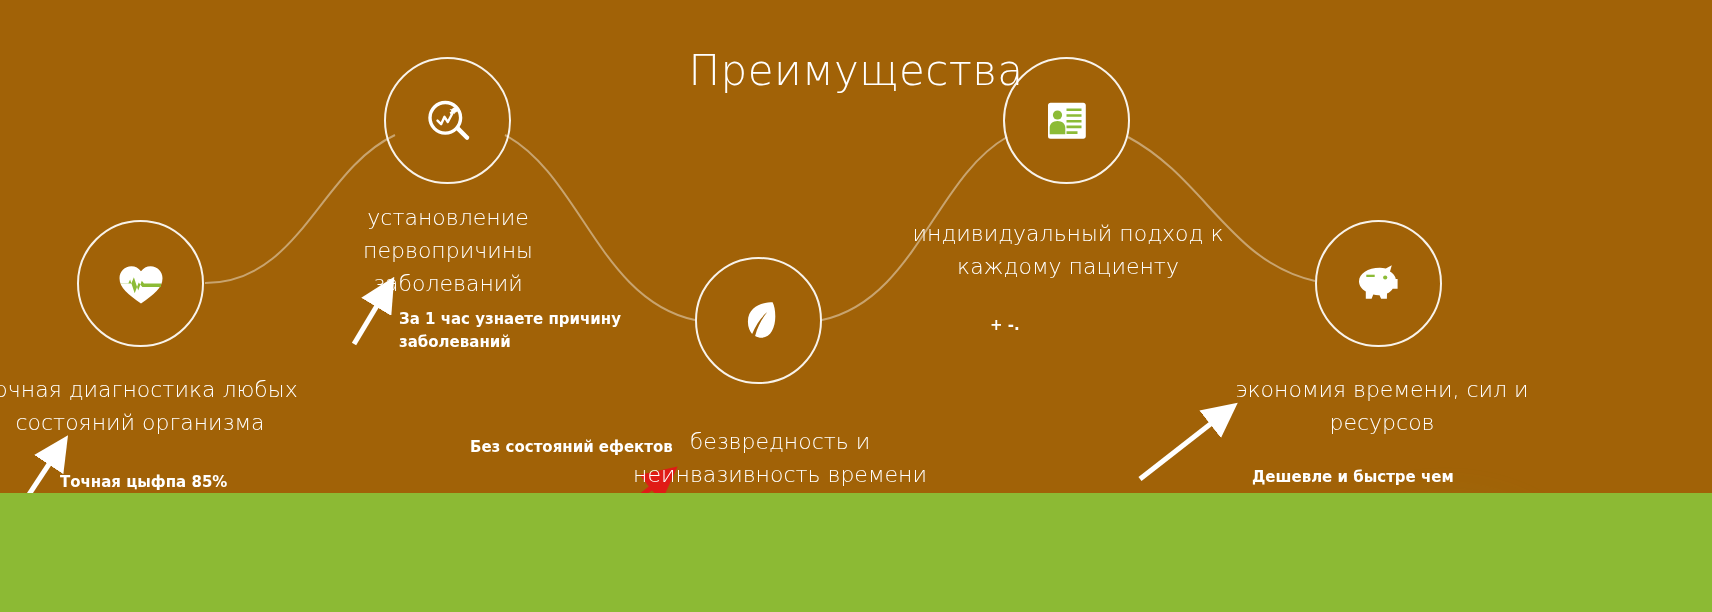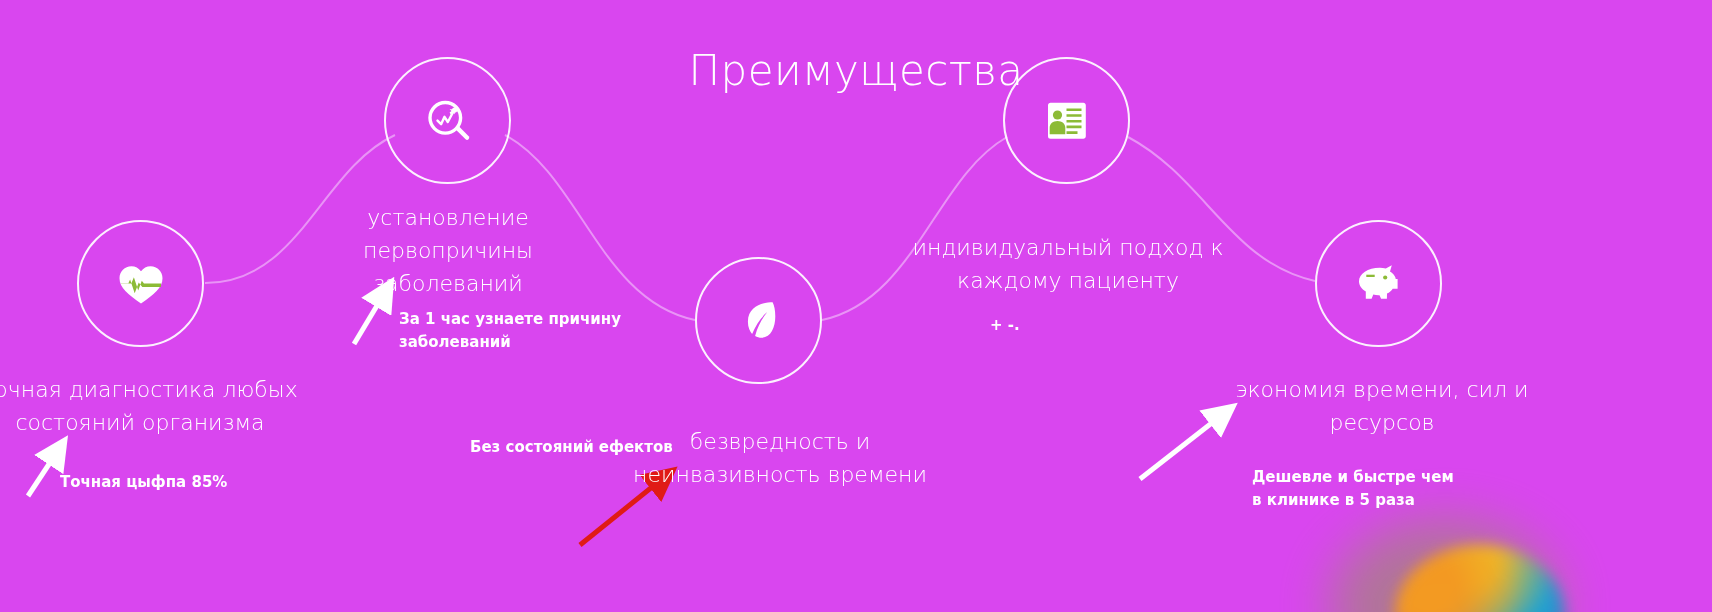--- a/index.html
+++ b/index.html
@@ -11,22 +11,22 @@
   body {
     width: 1712px;
     height: 612px;
     overflow: hidden;
     font-family: "Liberation Sans", sans-serif;
     position: relative;
   }
   #stage {
     position: relative;
     width: 1712px;
-    height: 612px;
-    background: #d946ef;
+    height: 493px;
+    background: #a16207;
     overflow: hidden;
   }
   
   .rainbow-blob {
     position: absolute;
     left: 1395px;
     top: 545px;
     width: 170px;
     height: 140px;
     border-radius: 50%;
@@ -196,21 +196,21 @@
   <div class="node-circle" style="left:1003px;top:57px;width:127px;height:127px;">
     <span>
       <svg width="48" height="44" viewBox="0 0 48 44" aria-hidden="true">
         <path fill="#ffffff" d="M7.5 3.8h32.8c1.4 0 2.5 1.1 2.5 2.5v31c0 1.4-1.1 2.5-2.5 2.5H7.5A2.5 2.5 0 0 1 5 37.3v-31c0-1.4 1.1-2.5 2.5-2.5z"></path>
         <path fill="#8cbb36" d="M23.5 9.5h15v2.6h-15zM23.5 15.2h15v2.6h-15zM23.5 20.9h15v2.6h-15zM23.5 26.6h15v2.6h-15zM23.5 32.3h11v2.6h-11z"></path>
         <circle cx="14.5" cy="16" r="4.6" fill="#8cbb36"></circle>
         <path fill="#8cbb36" d="M14.5 22c-4.4 0-7.8 2.8-7.8 6.5v6.8h15.6v-6.8c0-3.7-3.4-6.5-7.8-6.5z"></path>
       </svg>
     </span>
   </div>
-  <div class="caption" style="left:908px;top:231px;width:320px;">индивидуальный подход к
+  <div class="caption" style="left:908px;top:217px;width:320px;">индивидуальный подход к
 каждому пациенту</div>
   <div class="annotation" style="left:990px;top:308px;width:120px;">+ -.</div>
 
   <div class="node-circle" style="left:1315px;top:220px;width:127px;height:127px;">
     <span>
       <svg width="48" height="42" viewBox="0 0 48 42" aria-hidden="true">
         <path fill="#ffffff" d="M40.6 14.9c-1-2.6-3-4.8-5.6-6.3l1.8-6.3-6 3.2a23 23 0 0 0-6-.8C12.8 4.7 4 10.7 4 18.2c0 4.1 2.6 7.8 6.8 10.3v7.3h5.8l1.7-4.2c2 .5 4 .7 6.2.6l1.6 3.6h5.8l.1-5.2c2.4-1.2 4.4-2.9 5.7-4.9h4.9V16h-2z"></path>
         <circle cx="30.2" cy="14.5" r="2.1" fill="#8cbb36"></circle>
         <path fill="#8cbb36" d="M11.3 11.7h8.4v2.3h-8.4z"></path>
       </svg>

